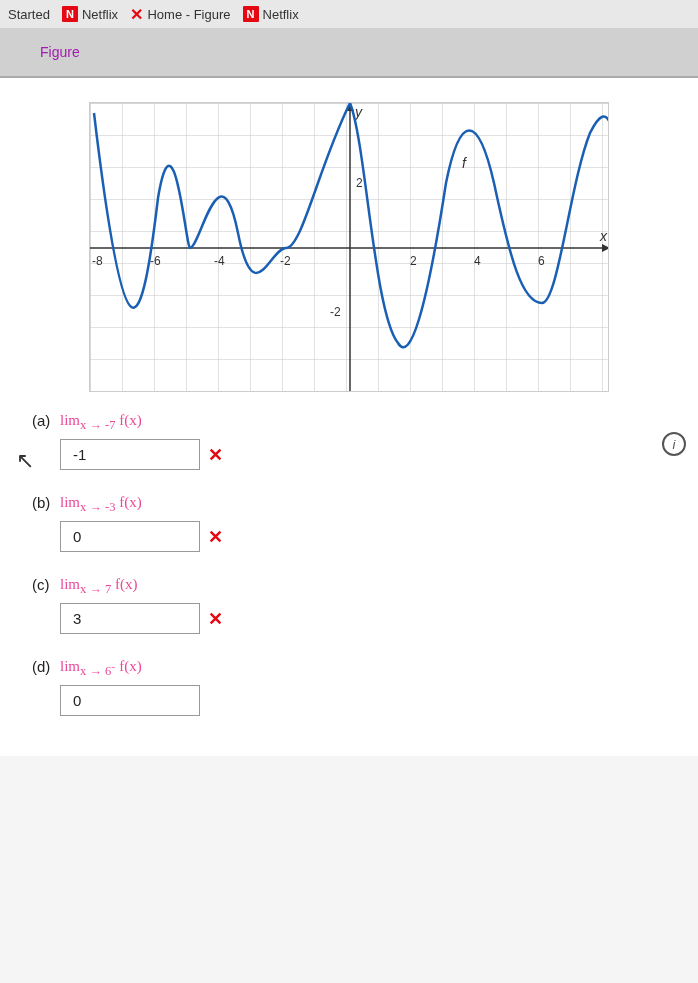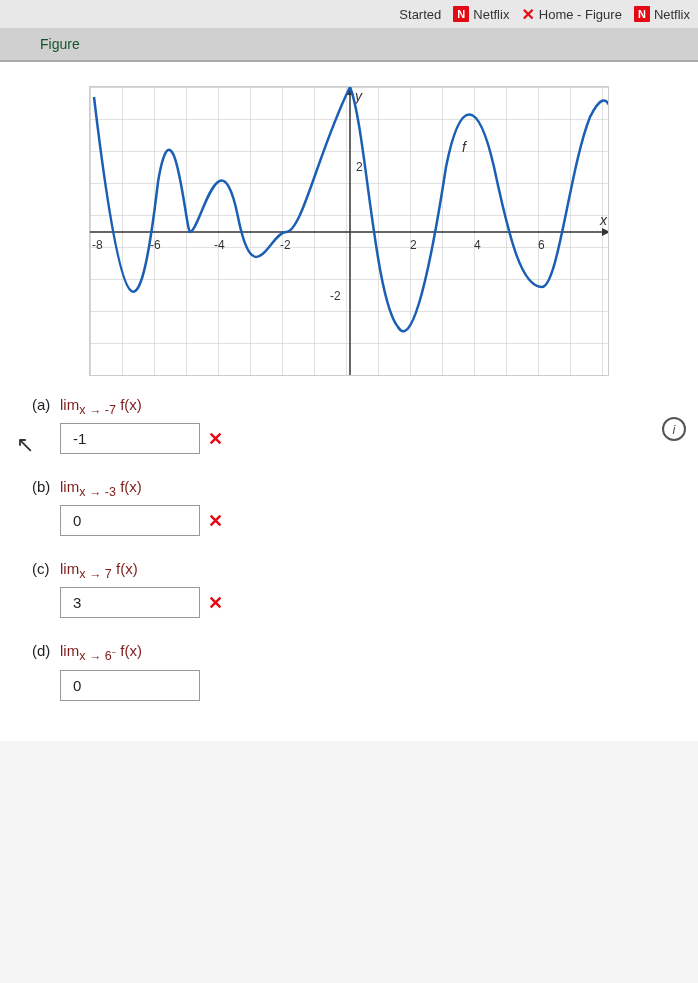--- a/index.html
+++ b/index.html
@@ -12,21 +12,20 @@
     }
 
     
     .top-nav {
       display: flex;
       align-items: center;
       background: #e8e8e8;
       padding: 4px 8px;
       height: 28px;
       gap: 12px;
-      justify-content: flex-end;
     }
     .nav-item {
       display: flex;
       align-items: center;
       gap: 4px;
       font-size: 13px;
       color: #333;
       cursor: pointer;
     }
     .netflix-icon {
@@ -47,25 +46,25 @@
       font-weight: bold;
     }
 
     
     .tabs-bar {
       display: flex;
       background: #d0d0d0;
       border-bottom: 2px solid #aaa;
     }
     .tab {
-      padding: 8px 40px;
+      padding: 16px 40px;
       font-size: 14px;
       cursor: pointer;
       background: #d0d0d0;
-      color: #14532d;
+      color: #a21caf;
     }
     .tab.active {
       background: white;
       border-top: 1px solid #aaa;
       border-left: 1px solid #aaa;
       border-right: 1px solid #aaa;
       border-bottom: 2px solid white;
       margin-bottom: -2px;
     }
 
@@ -103,21 +102,22 @@
     }
 
     .problem-letter {
       font-size: 15px;
       color: #222;
       min-width: 20px;
     }
 
     .limit-expr {
       font-size: 15px;
-      color: #7f1d1d;
+      color: #ec4899;
+      font-family: Liberation Serif, serif;
     }
 
     .input-row {
       display: flex;
       align-items: center;
       gap: 8px;
       margin-left: 28px;
     }
 
     .answer-box {

